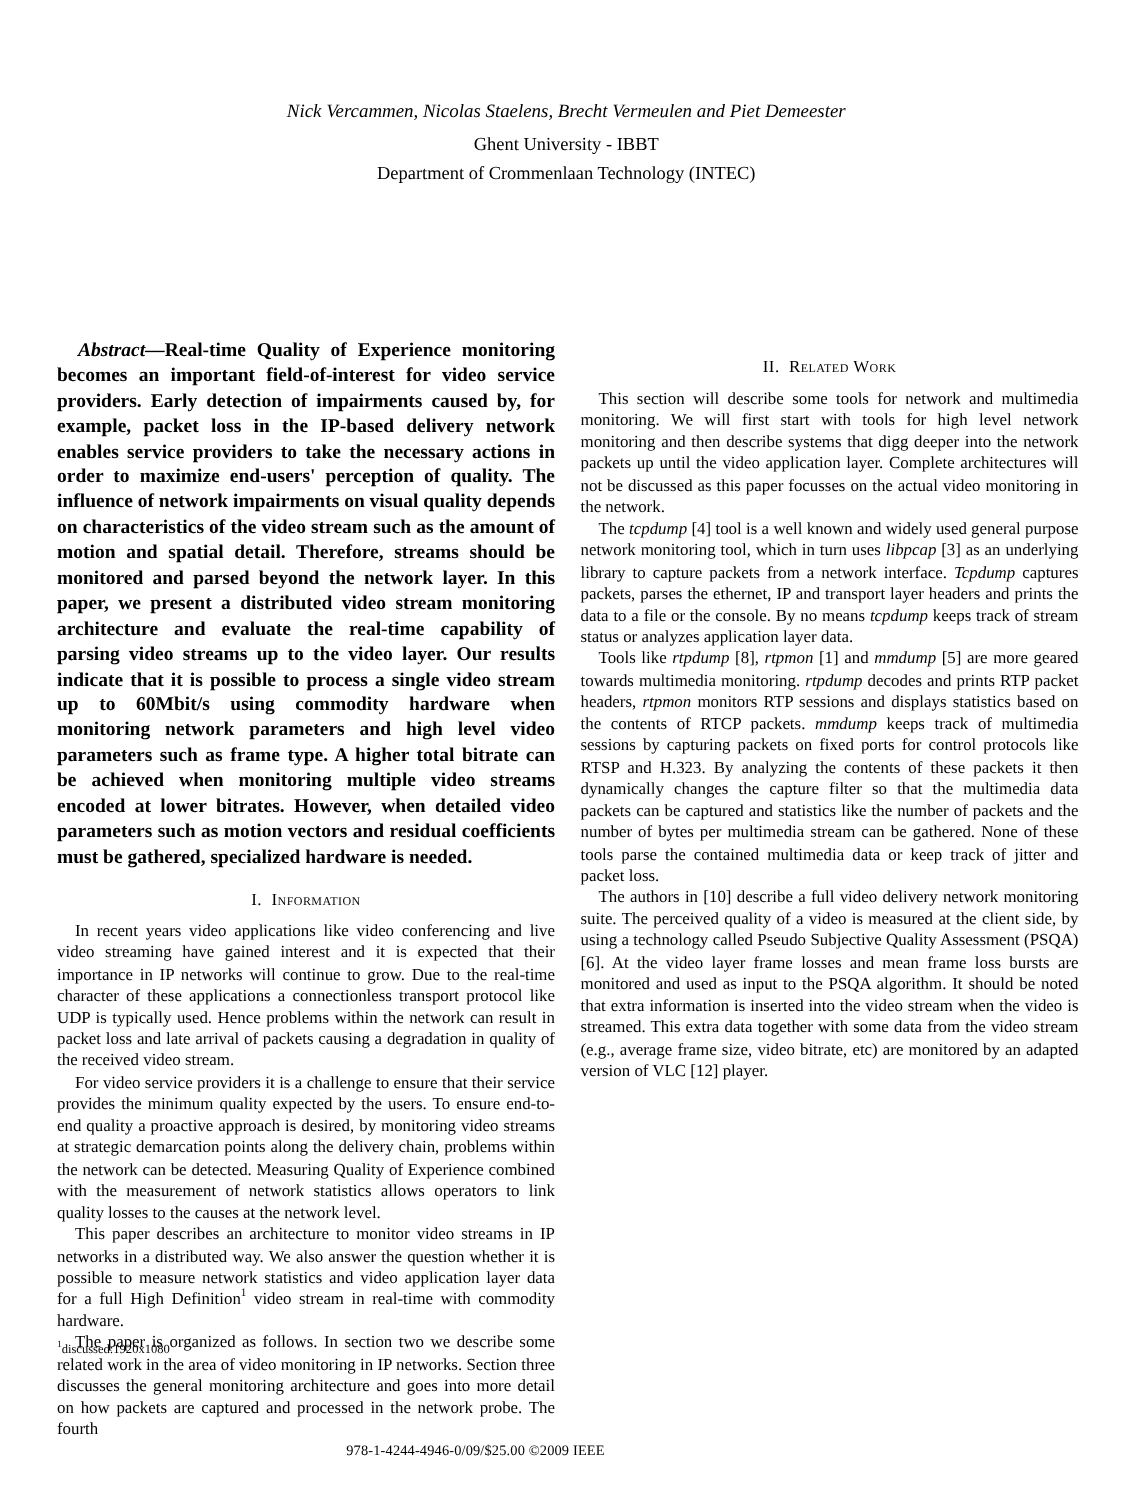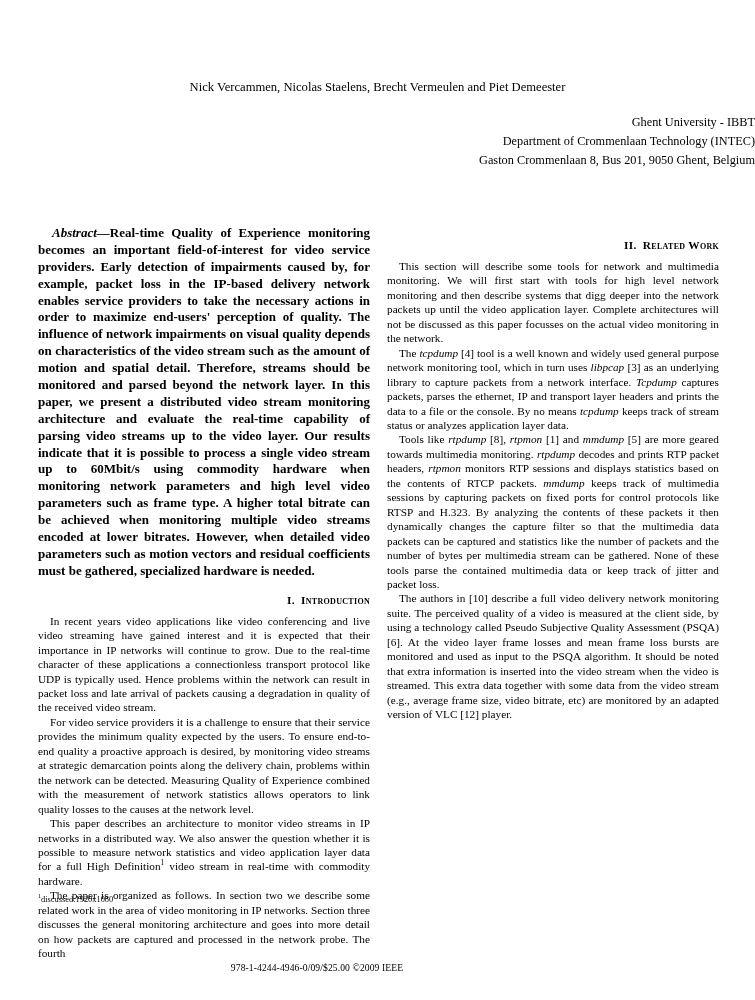--- a/index.html
+++ b/index.html
@@ -29,27 +29,27 @@
   .paper-title {
     font-size: 27px;
     font-weight: normal;
     letter-spacing: 0.2px;
     line-height: 1.15;
     margin: 0 0 34px 0;
   }
   .authors-line {
     font-size: 12.6px;
     line-height: 1.52;
-    margin: 16px;
+    margin: 3px;
+    font-style: italic;
   }
   .affil-line {
     font-size: 12.3px;
     line-height: 1.52;
     margin: 0;
-    text-align: right;
   }
   
   .columns {
     position: absolute;
     top: 225px;
     left: 38px;
     width: 681px;
     height: 710px;
   }
   .col {
@@ -79,23 +79,23 @@
     font-family: Liberation Serif, serif;
   }
   p.abstract .abs-head {
     font-weight: bold;
     font-style: italic;
   }
   p.no-indent { text-indent: 0; }
 
   h2.section-head {
     font-size: 11.3px;
-    font-weight: bold;
+    font-weight: normal;
     font-variant: small-caps;
-    text-align: right;
+    text-align: center;
     margin: 14px 0 8px 0;
     letter-spacing: 0.3px;
   }
   h2.section-head .numeral {
     font-variant: normal;
   }
   .tool { font-style: italic; }
   sup { font-size: 7.5px; vertical-align: super; line-height: 0; }
 
   .gap-par { margin-top: 13px; }
@@ -124,30 +124,29 @@
 </style>
 </head>
 <body>
 
 <div class="page">
 
   <div class="title-block">
     <div class="authors-line">Nick Vercammen, Nicolas Staelens, Brecht Vermeulen and Piet Demeester</div>
     <div class="affil-line">Ghent University - IBBT</div>
     <div class="affil-line">Department of Crommenlaan Technology (INTEC)</div>
-    <div class="affil-line">Gaston Crommenlaan 8, Bus 201, 9050 Ghent, Belgium</div>
   </div>
 
   <div class="columns">
 
     <div class="col col-left">
 
       <p class="abstract"><span class="abs-head">Abstract—</span><span>Real-time Quality of Experience monitoring becomes an important field-of-interest for video service providers. Early detection of impairments caused by, for example, packet loss in the IP-based delivery network enables service providers to take the necessary actions in order to maximize end-users' perception of quality. The influence of network impairments on visual quality depends on characteristics of the video stream such as the amount of motion and spatial detail. Therefore, streams should be monitored and parsed beyond the network layer. In this paper, we present a distributed video stream monitoring architecture and evaluate the real-time capability of parsing video streams up to the video layer. Our results indicate that it is possible to process a single video stream up to 60Mbit/s using commodity hardware when monitoring network parameters and high level video parameters such as frame type. A higher total bitrate can be achieved when monitoring multiple video streams encoded at lower bitrates. However, when detailed video parameters such as motion vectors and residual coefficients must be gathered, specialized hardware is needed.</span></p>
 
-      <h2 class="section-head"><span class="numeral">I.</span>&nbsp;&nbsp;<span>Introduction</span></h2>
+      <h2 class="section-head"><span class="numeral">I.</span>&nbsp;&nbsp;<span>Information</span></h2>
 
       <p class="body-par">In recent years video applications like video conferencing and live video streaming have gained interest and it is expected that their importance in IP networks will continue to grow. Due to the real-time character of these applications a connectionless transport protocol like UDP is typically used. Hence problems within the network can result in packet loss and late arrival of packets causing a degradation in quality of the received video stream.</p>
 
       <p class="body-par">For video service providers it is a challenge to ensure that their service provides the minimum quality expected by the users. To ensure end-to-end quality a proactive approach is desired, by monitoring video streams at strategic demarcation points along the delivery chain, problems within the network can be detected. Measuring Quality of Experience combined with the measurement of network statistics allows operators to link quality losses to the causes at the network level.</p>
 
       <p class="body-par"><span>This paper describes an architecture to monitor video streams in IP networks in a distributed way. We also answer the question whether it is possible to measure network statistics and video application layer data for a full High Definition</span><sup>1</sup><span> video stream in real-time with commodity hardware.</span></p>
 
       <p class="body-par">The paper is organized as follows. In section two we describe some related work in the area of video monitoring in IP networks. Section three discusses the general monitoring architecture and goes into more detail on how packets are captured and processed in the network probe. The fourth</p>
 
     </div>

